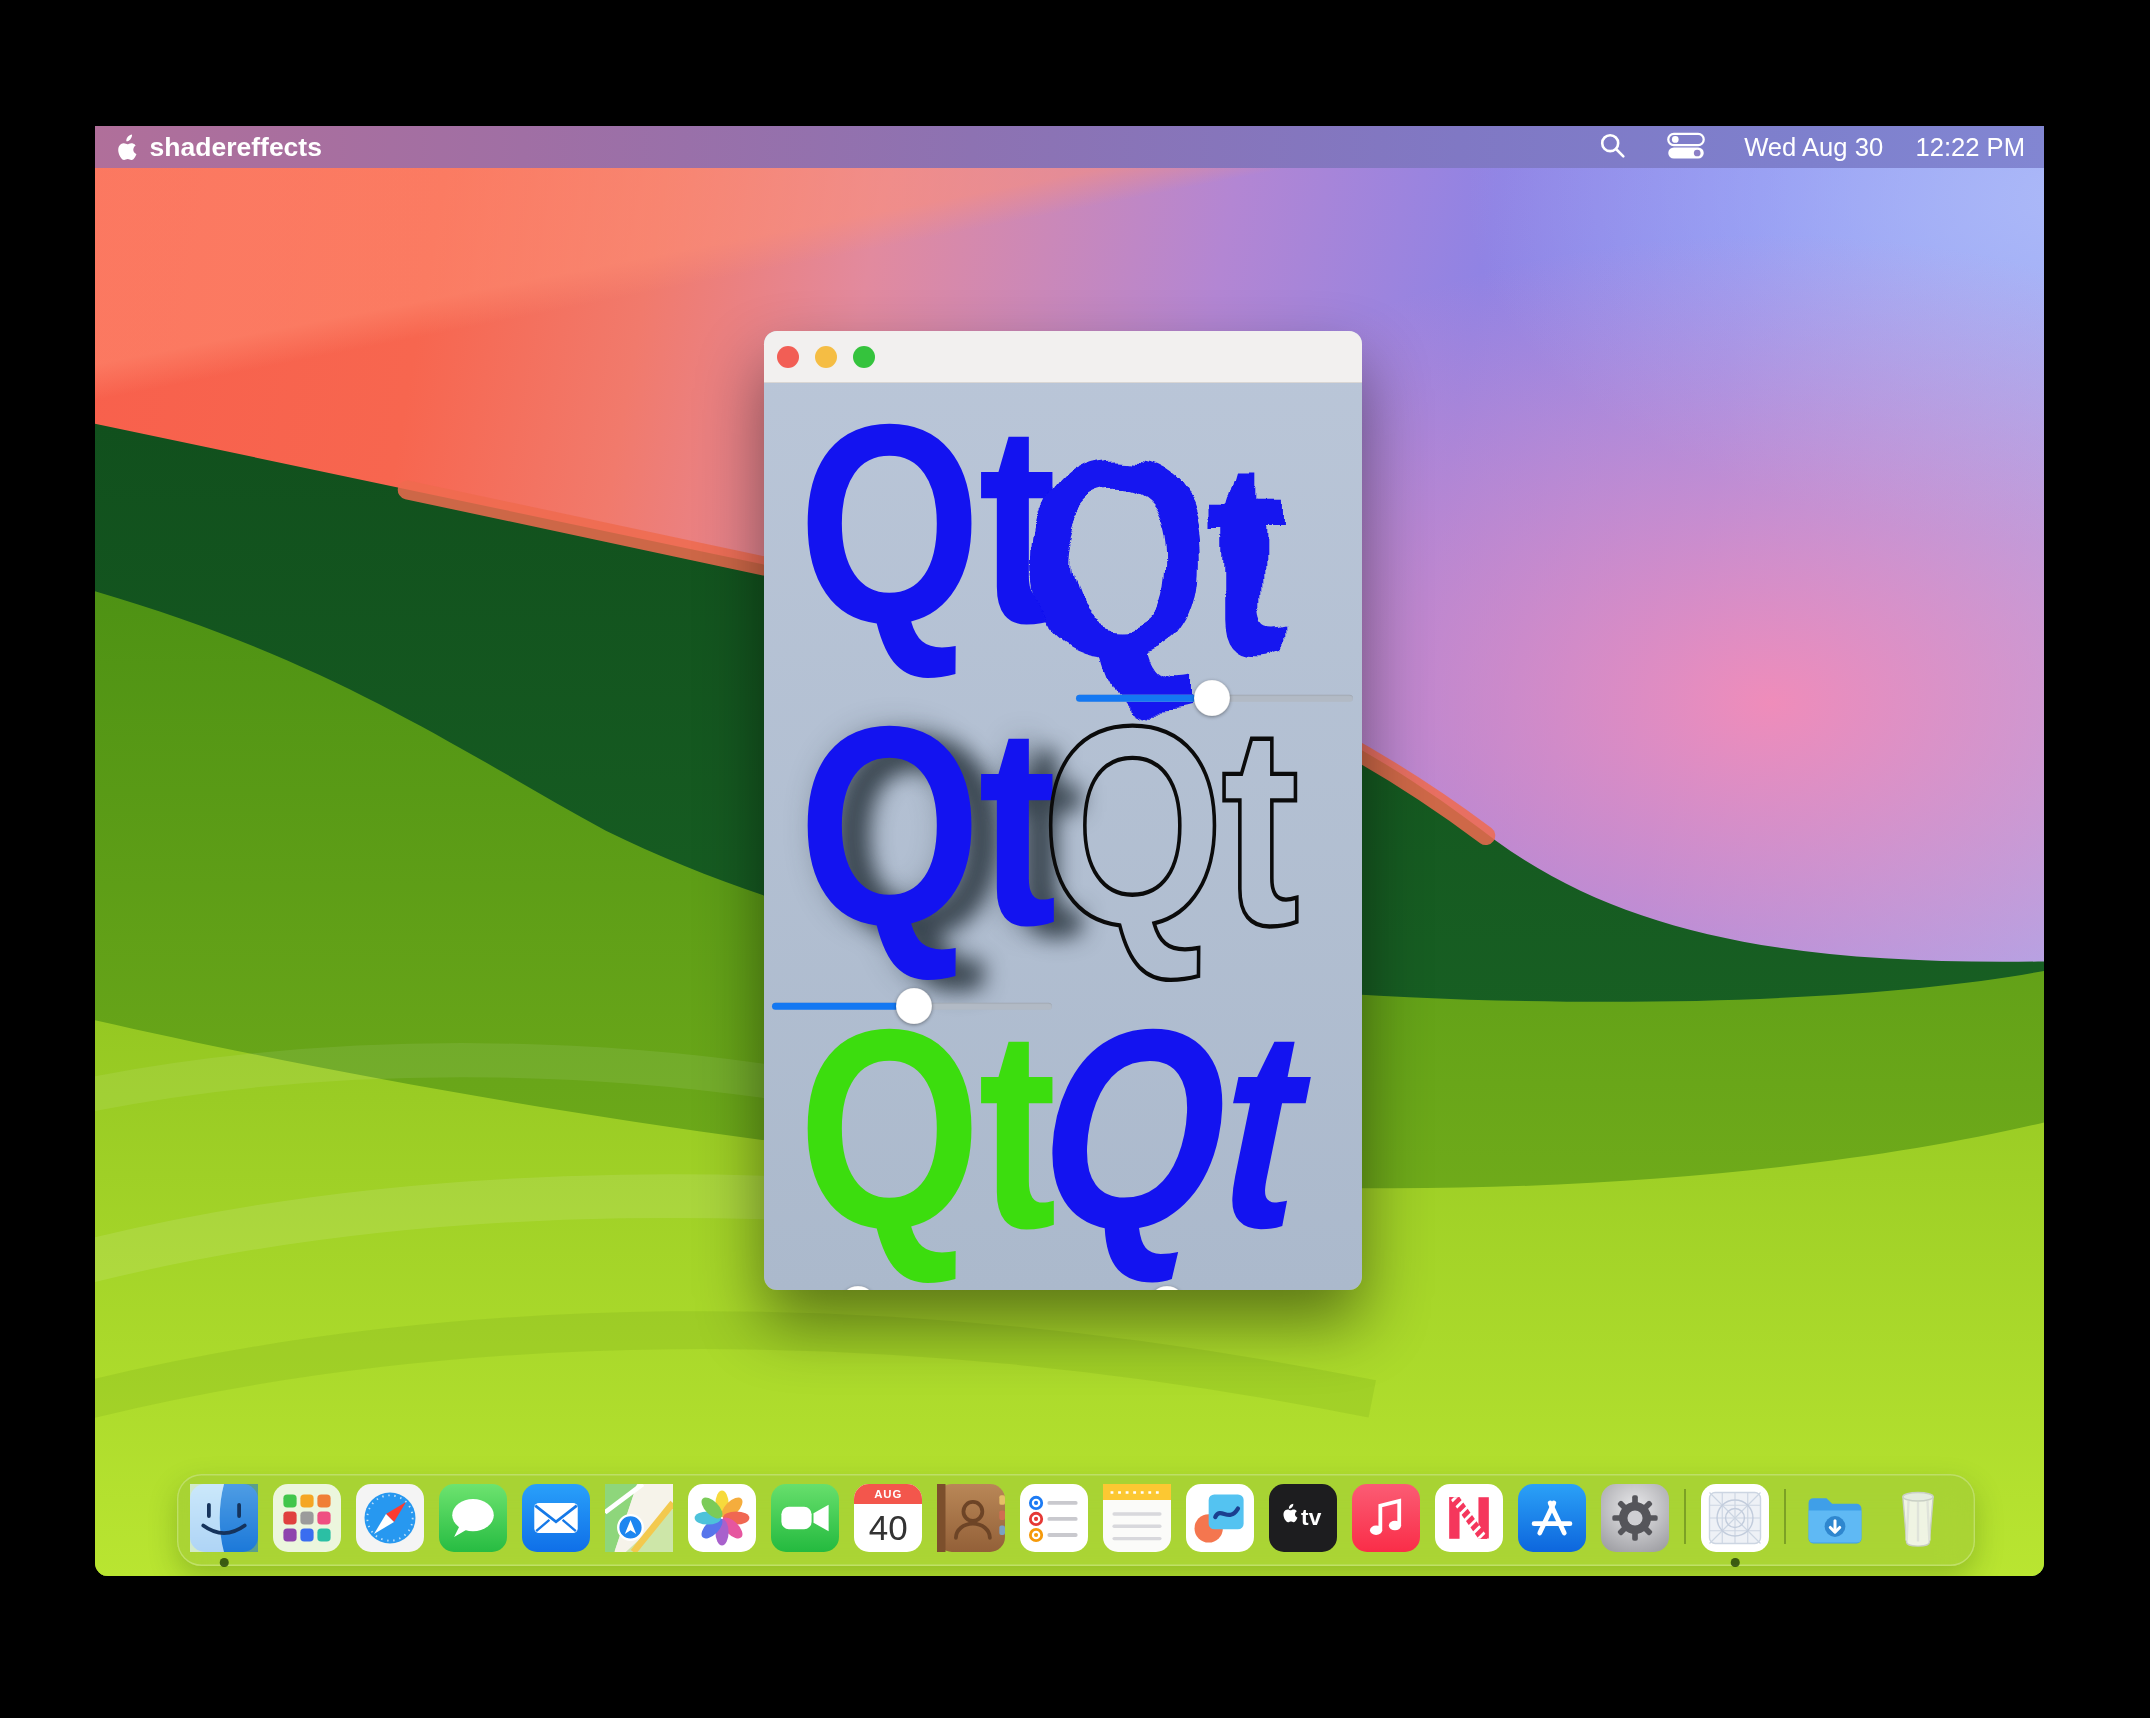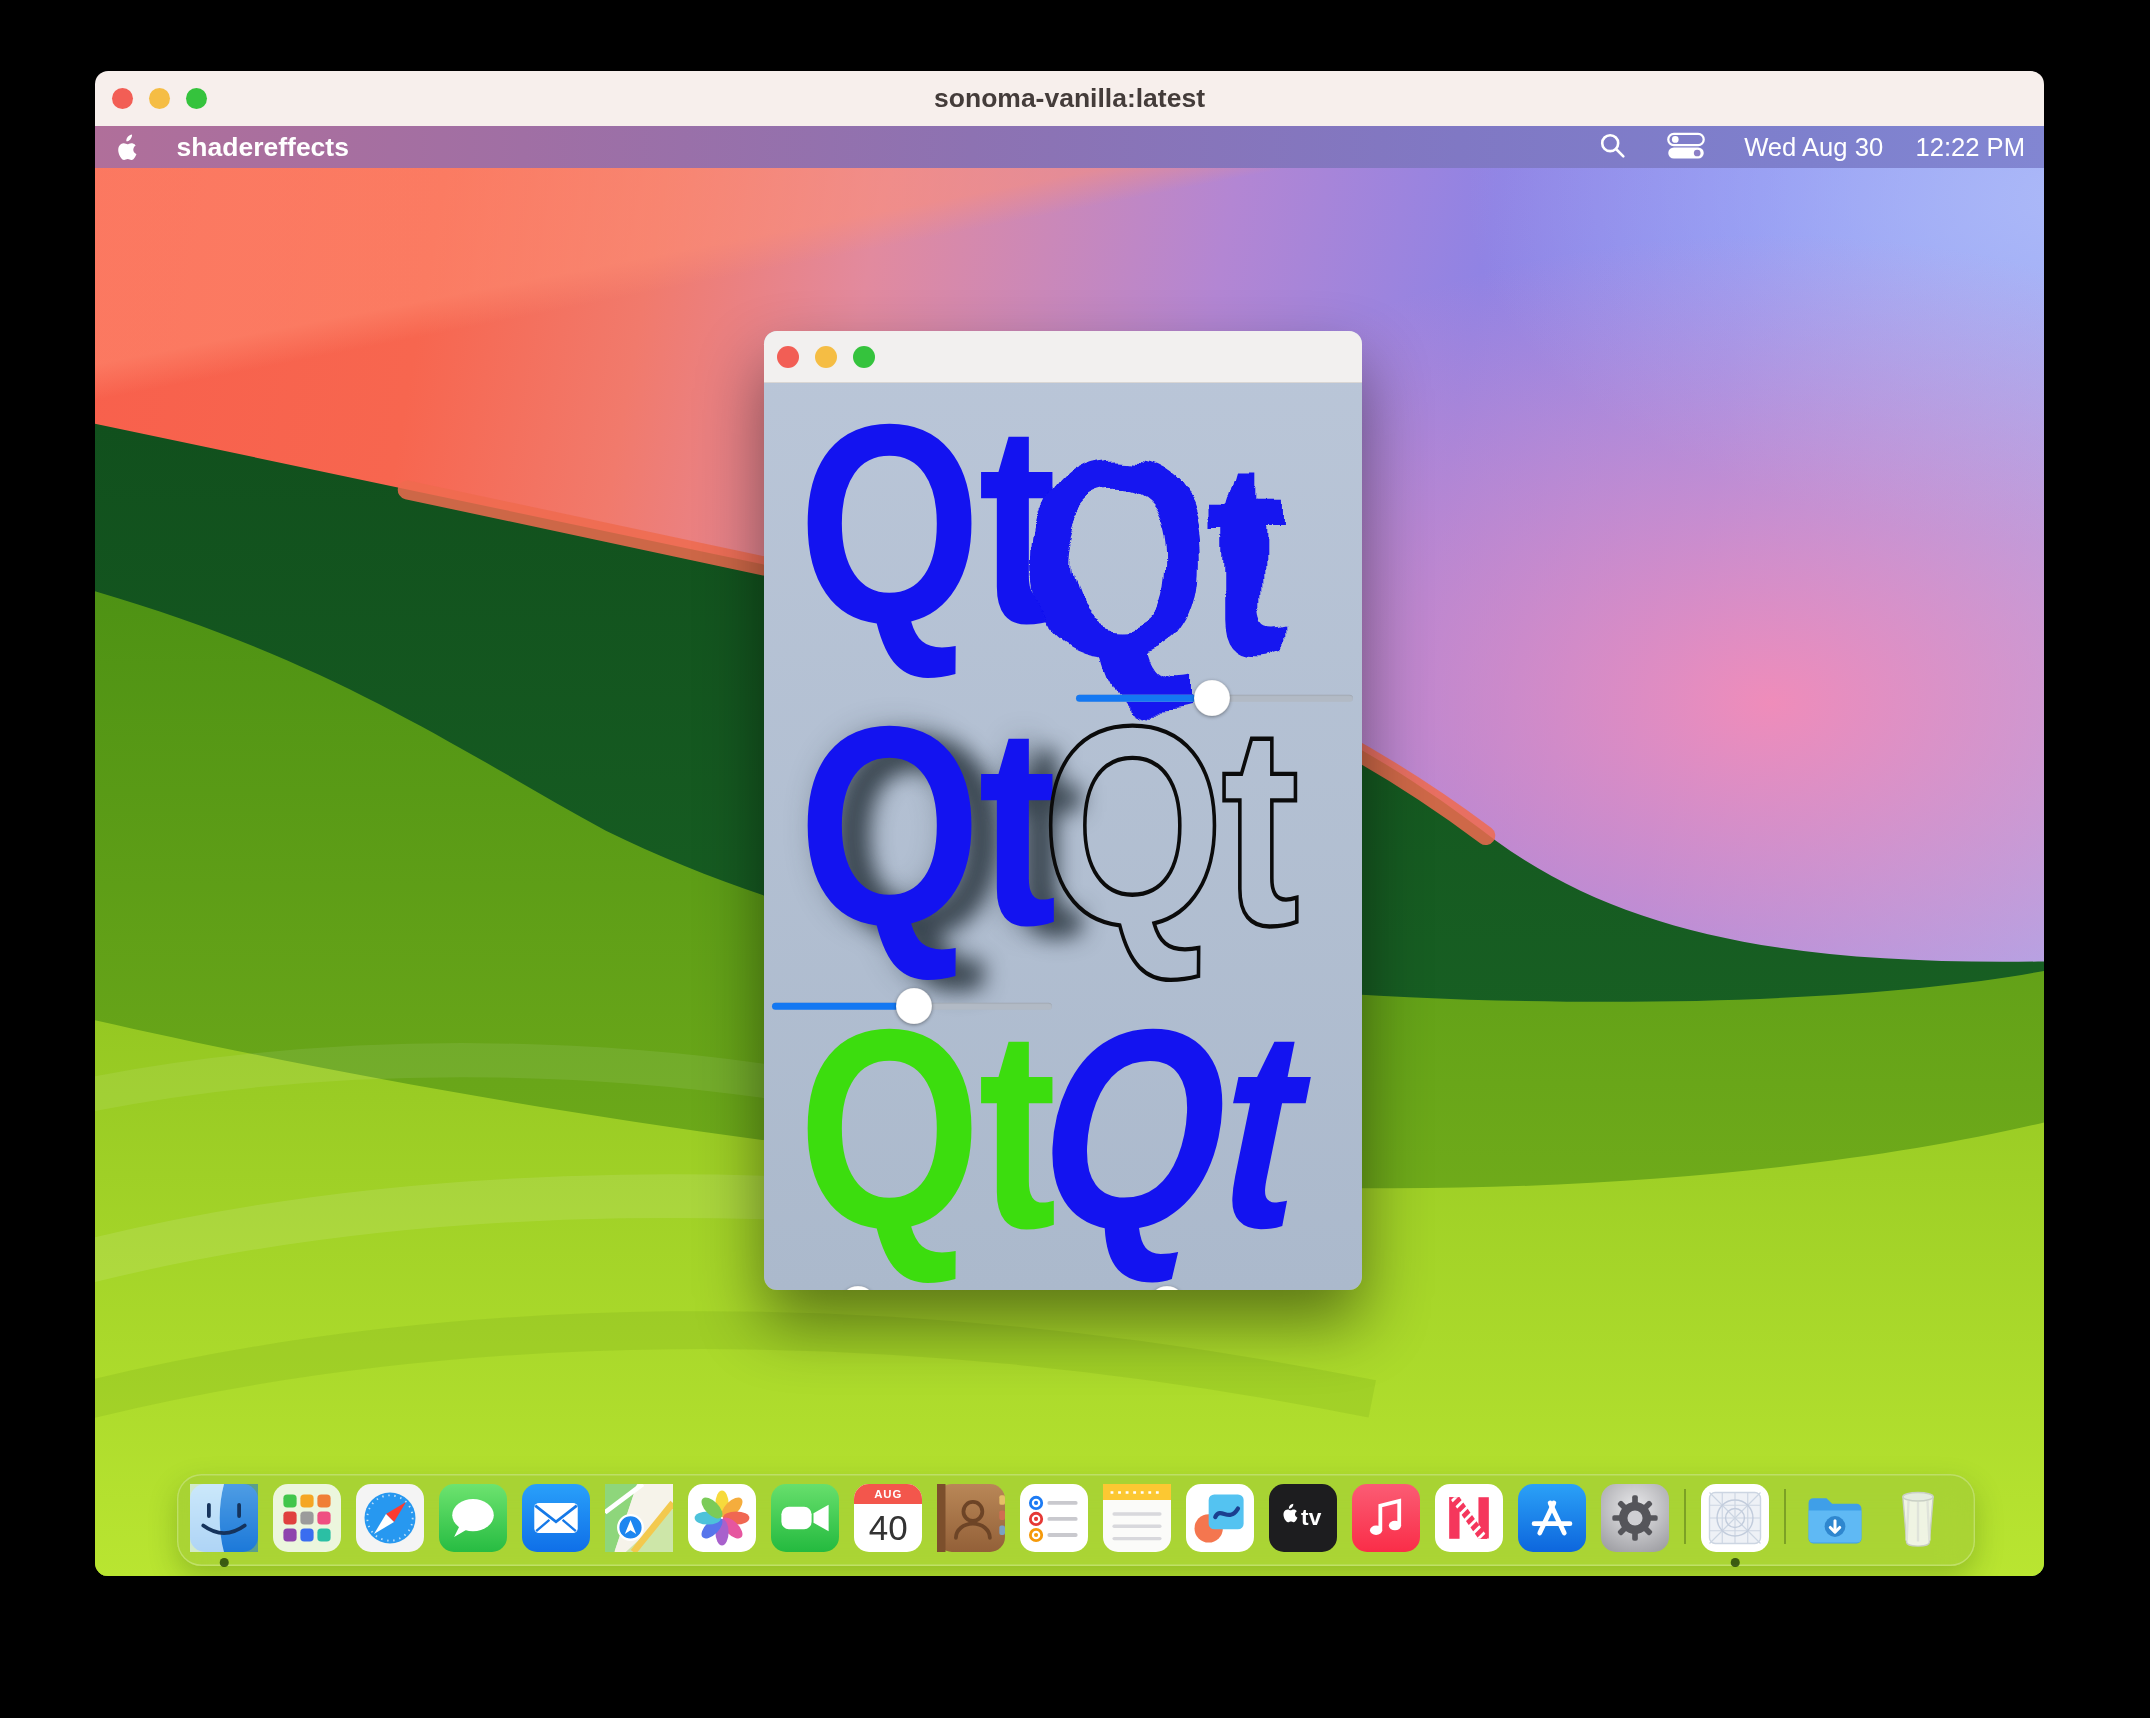--- a/index.html
+++ b/index.html
@@ -14,21 +14,21 @@
                  background:#f7efec; display:flex; align-items:center; }
   .lights { position:absolute; left:17px; top:0; height:55px; display:flex; align-items:center; gap:16px; }
   .light { width:21px; height:21px; border-radius:50%; }
   .light.red{ background:#f25e55; } .light.yellow{ background:#f5bd44; } .light.green{ background:#35c33d; }
   .vm-title { width:100%; text-align:center; font-size:26.5px; font-weight:bold; color:#443c3a; }
 
   
   .menubar { position:absolute; left:0; top:55px; right:0; height:43px;
              background:linear-gradient(90deg,#b06f9a 0%, #a06fa4 22%, #8d72b2 45%, #8078c4 70%, #7e80cd 88%, #8286d2 100%);
              display:flex; align-items:center; padding:0 19px; color:#fff; }
-  .mb-left { display:flex; align-items:center; gap:38px; }
+  .mb-left { display:flex; align-items:center; gap:11px; }
   .mb-apple { width:24.6px; height:28px; display:flex; align-items:center; }
   .mb-app { font-size:26.5px; font-weight:bold; }
   .mb-spacer { flex:1; }
   .mb-right { display:flex; align-items:center; gap:38px; }
   .mb-date, .mb-time { font-size:25.6px; font-weight:500; }
   .mb-time { margin-left:-5.7px; }
 
   
   .desktop { position:absolute; left:0; top:97px; right:0; bottom:0; overflow:hidden;
     background:
@@ -87,28 +87,20 @@
   .tile svg { position:absolute; inset:0; }
   .divider { width:1.9px; height:55px; margin-top:5.7px; background:rgba(40,70,10,.35); flex:0 0 auto; }
   .run-dot { position:absolute; left:50%; bottom:-15px; width:8.5px; height:8.5px; border-radius:50%;
              background:rgba(30,60,8,.8); transform:translateX(-50%); }
 </style>
 </head>
 <body>
 
 <div class="vm">
 
-  <div class="vm-titlebar">
-    <div class="lights">
-      <div class="light red"></div>
-      <div class="light yellow"></div>
-      <div class="light green"></div>
-    </div>
-    <div class="vm-title">sonoma-vanilla:latest</div>
-  </div>
 
   <div class="menubar">
     <div class="mb-left">
       <span class="mb-apple">
         <svg width="24.6" height="28" viewBox="0 0 26 30">
           <path fill="#fff" d="M17.2 4.8c1.2-1.5 2.1-3.5 1.8-5.5-1.7.1-3.8 1.2-5 2.7-1.1 1.3-2 3.4-1.7 5.3 1.9.2 3.7-1 4.9-2.5z" transform="translate(2,1.2) scale(.9)"></path>
           <path fill="#fff" d="M21.6 15.9c0-3.3 2.7-4.9 2.8-5-1.5-2.2-3.9-2.6-4.7-2.6-2-.2-3.9 1.2-4.9 1.2-1 0-2.6-1.2-4.3-1.1-2.2 0-4.2 1.3-5.3 3.2-2.3 3.9-.6 9.8 1.6 13 1.1 1.6 2.4 3.3 4.1 3.3 1.6-.1 2.3-1.1 4.3-1.1 2 0 2.5 1.1 4.3 1 1.8 0 2.9-1.6 4-3.2 1.3-1.8 1.8-3.6 1.8-3.7-.1 0-3.6-1.4-3.7-5z" transform="translate(.6,2.2) scale(.92)"></path>
         </svg>
       </span>
       <span class="mb-app">shadereffects</span>

